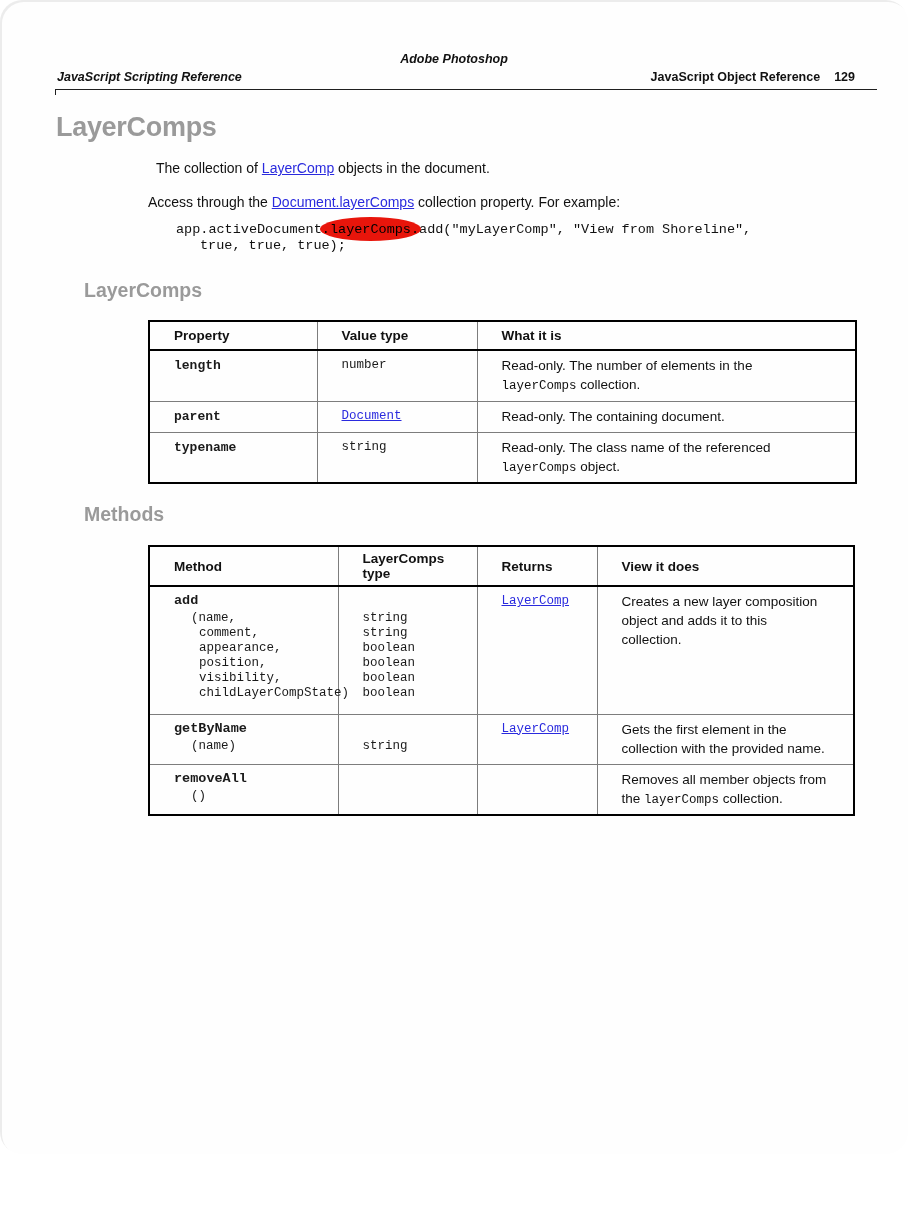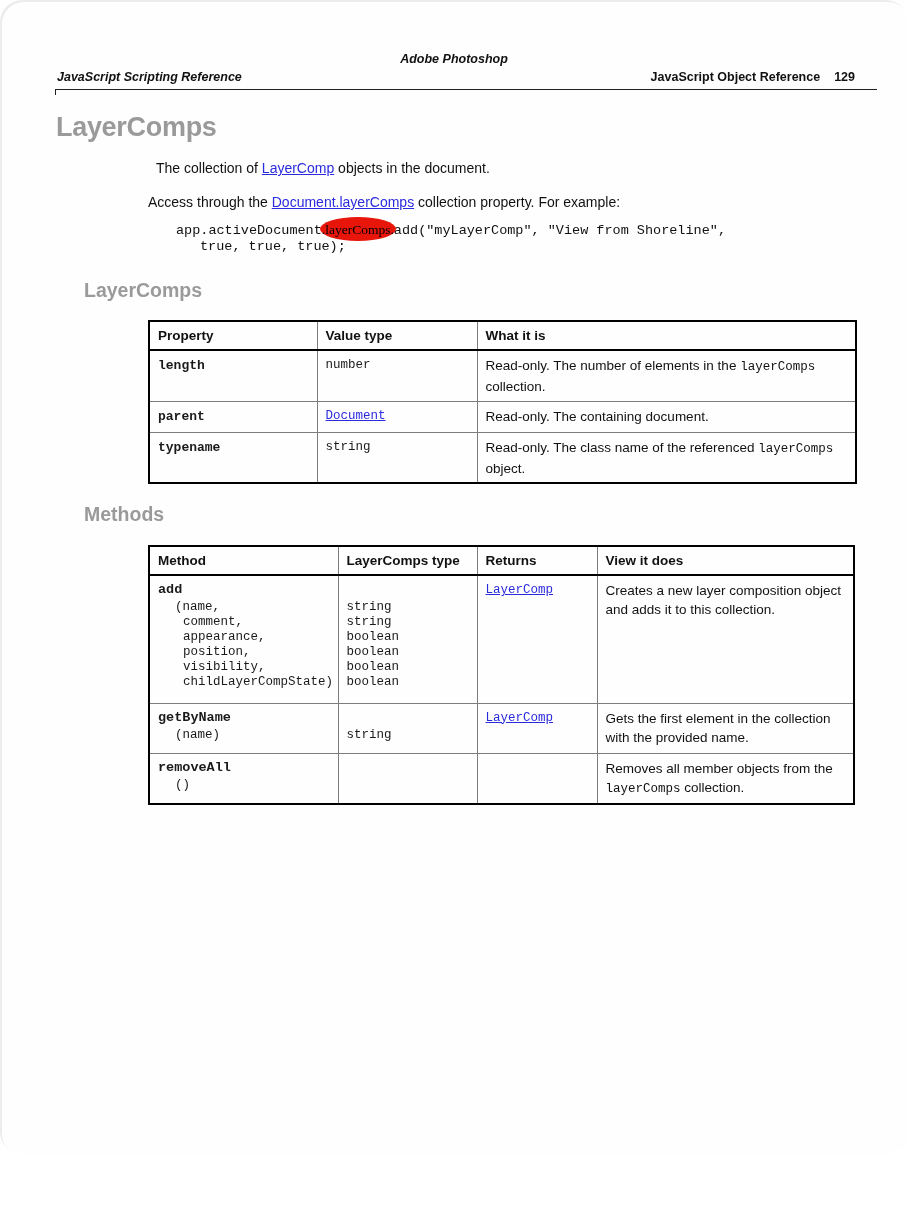--- a/index.html
+++ b/index.html
@@ -54,21 +54,21 @@
   a.link:empty { display:none; }
 
   .code {
     position:absolute; top:222px; left:176px;
     font-family:"Liberation Mono", monospace;
     font-size:13.5px; line-height:16px; color:#111;
     white-space:nowrap;
   }
   .code-line2 { padding-left:24px; }
   .code-hl {
-    position:relative; display:inline-block; z-index:0; color:#000;font-family:Liberation Serif, serif;
+    position:relative; display:inline-block; z-index:0; color:#000;
   }
   .code-hl::before {
     content:""; position:absolute; left:-2px; right:-2px; top:-5px; bottom:-3px;
     background:#e8150b; border-radius:50%; z-index:-1;
   }
 
   
   .sect {
     position:absolute; left:84px;
     font-size:19.5px; font-weight:bold; color:#9a9a9a;
@@ -77,21 +77,21 @@
   .sect-methods { top:503px; }
 
   
   table {
     position:absolute; left:148px;
     border-collapse:collapse; table-layout:fixed;
     border:2px solid #000;
   }
   .props   { top:320px; width:707px; }
   .methods { top:545px; width:705px; }
-  th, td { border:1px solid #7d7d7d; vertical-align:top; padding:4px 8px; text-align:left; }
+  th, td { border:1px solid #7d7d7d; vertical-align:top; padding:4px 24px; text-align:left; }
   th {
     font:bold 13.5px "Liberation Sans", sans-serif;
     vertical-align:middle; border-bottom:2px solid #000; color:#111;
   }
   tr.hrow   { height:29px; }
   .props tr.r0 { height:51px; } .props tr.r1 { height:31px; } .props tr.r2 { height:50px; }
   .methods tr.r0 { height:128px; } .methods tr.r1 { height:50px; } .methods tr.r2 { height:49px;margin-left:42px; }
 
   .c-prop   { font:bold 13px "Liberation Mono", monospace; padding-top:7px; }
   .c-type   { font:12.5px "Liberation Mono", monospace; padding-top:7px; }

